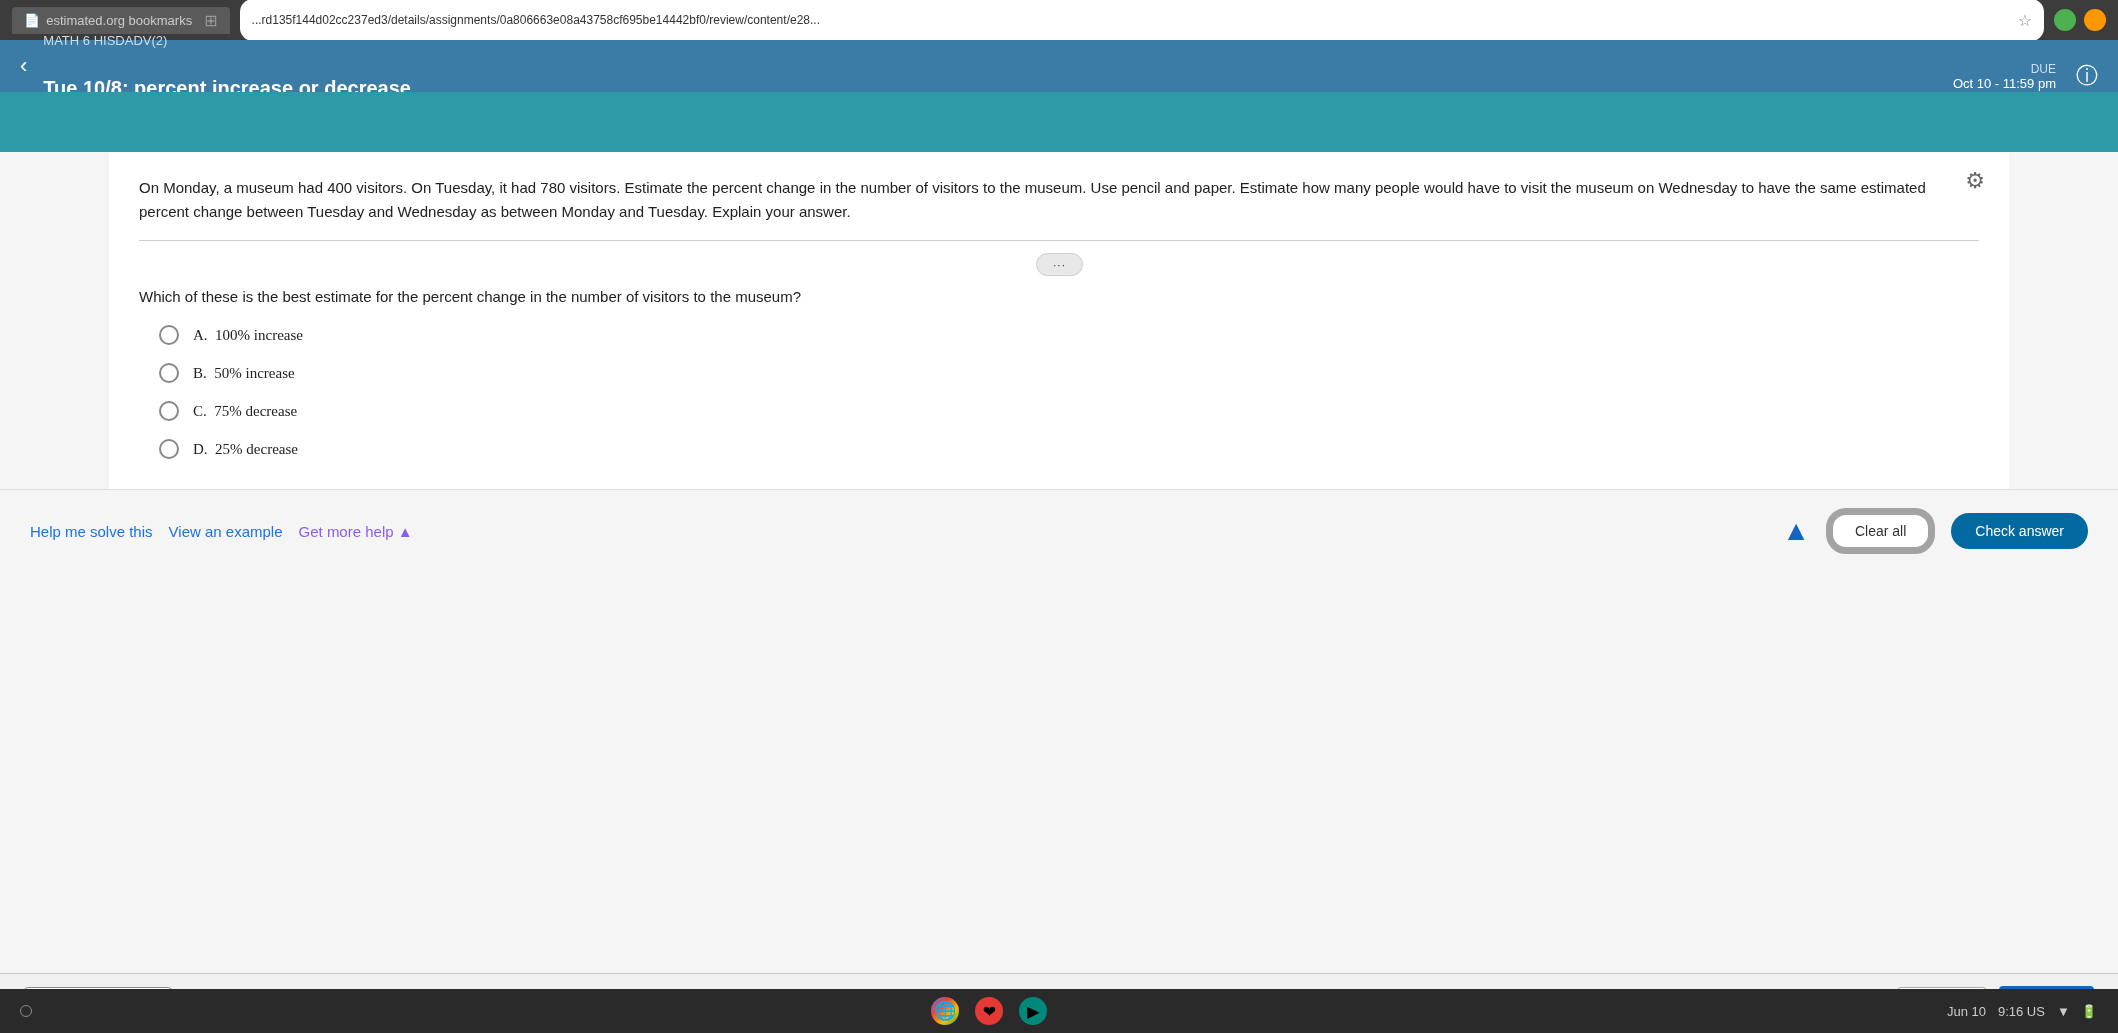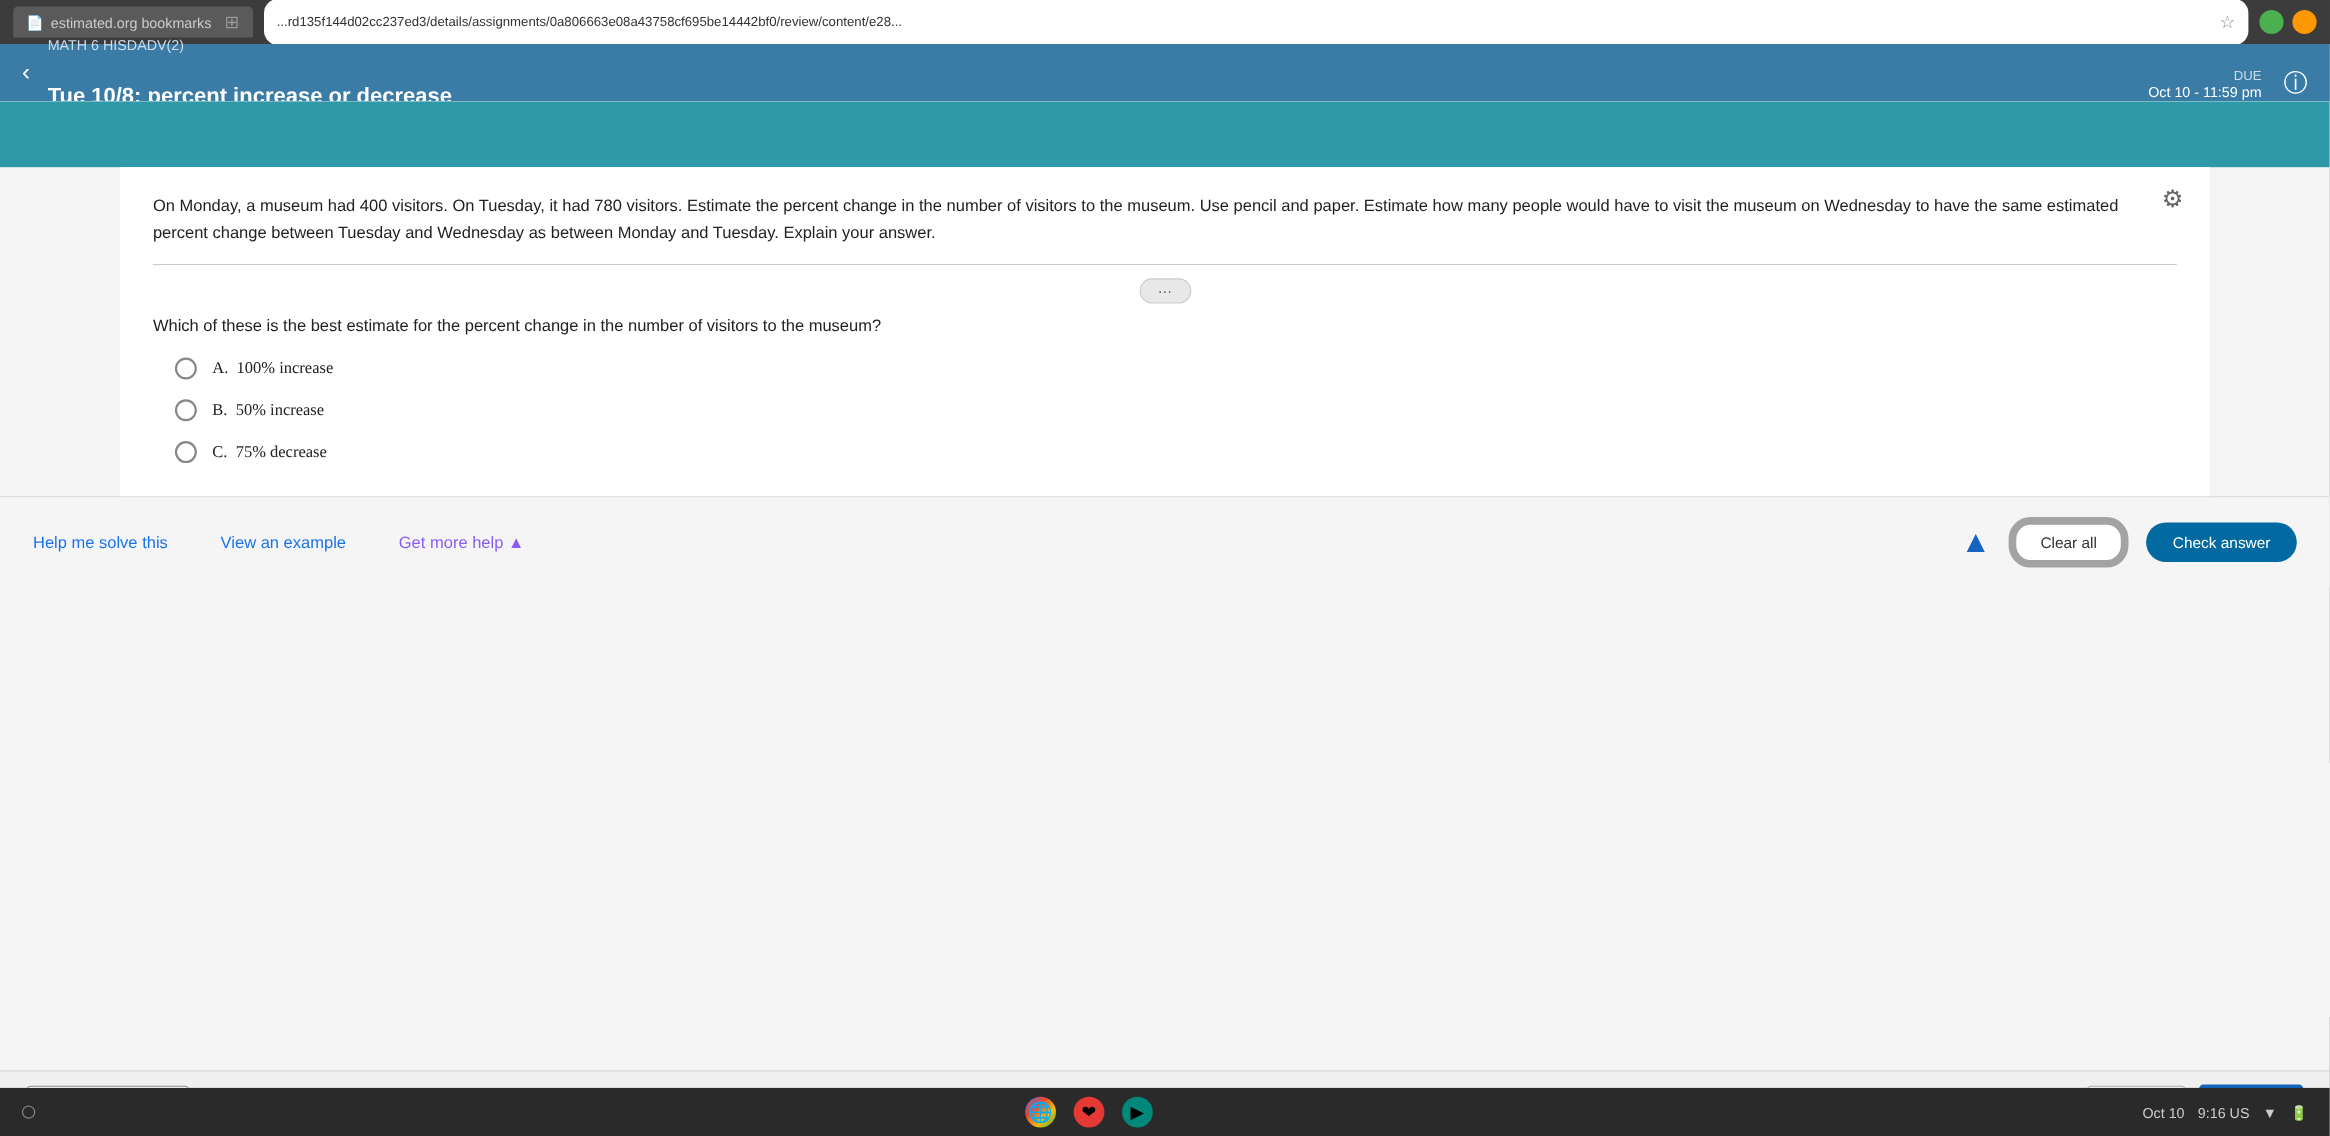--- a/index.html
+++ b/index.html
@@ -210,21 +210,21 @@
       color: #222;
     }
 
     
     .help-toolbar {
       background: #f5f5f5;
       border-top: 1px solid #ddd;
       padding: 18px 30px;
       display: flex;
       align-items: center;
-      gap: 48px;
+      gap: 16px;
     }
     .help-link {
       font-size: 15px;
       color: #1a73e8;
       cursor: pointer;
       text-decoration: none;
       font-weight: 500;
     }
     .get-more-help {
       font-size: 15px;
@@ -428,20 +428,24 @@
         <div class="answer-option">
           <div class="radio-circle"></div>
           <span class="option-text">B. &nbsp;50% increase</span>
         </div>
 
         <div class="answer-option">
           <div class="radio-circle"></div>
           <span class="option-text">C. &nbsp;75% decrease</span>
         </div>
 
+        <div class="answer-option">
+          <div class="radio-circle"></div>
+          <span class="option-text">D. &nbsp;25% decrease</span>
+        </div>
 
       </div>
 
     </div>
 
     <div class="help-toolbar">
       <a class="help-link">Help me solve this</a>
       <a class="help-link">View an example</a>
       <a class="get-more-help">Get more help ▲</a>
       <div class="help-right">
@@ -469,18 +473,18 @@
 <div class="taskbar" style="position:absolute;bottom:0;left:0;width:100%;height:44px;">
   <div class="taskbar-left">
     <div class="taskbar-circle"></div>
   </div>
   <div class="taskbar-center">
     <div class="taskbar-icon chrome-icon" style="font-size:18px;">🌐</div>
     <div class="taskbar-icon" style="background:#e53935;">❤</div>
     <div class="taskbar-icon" style="background:#00897b;">▶</div>
   </div>
   <div class="taskbar-right">
-    <span>Oct 10</span>
+    <span>Jun 10</span>
     <span>9:16 US</span>
     <span>▼</span>
     <span>🔋</span>
   </div>
 </div>
 
 </body></html>

